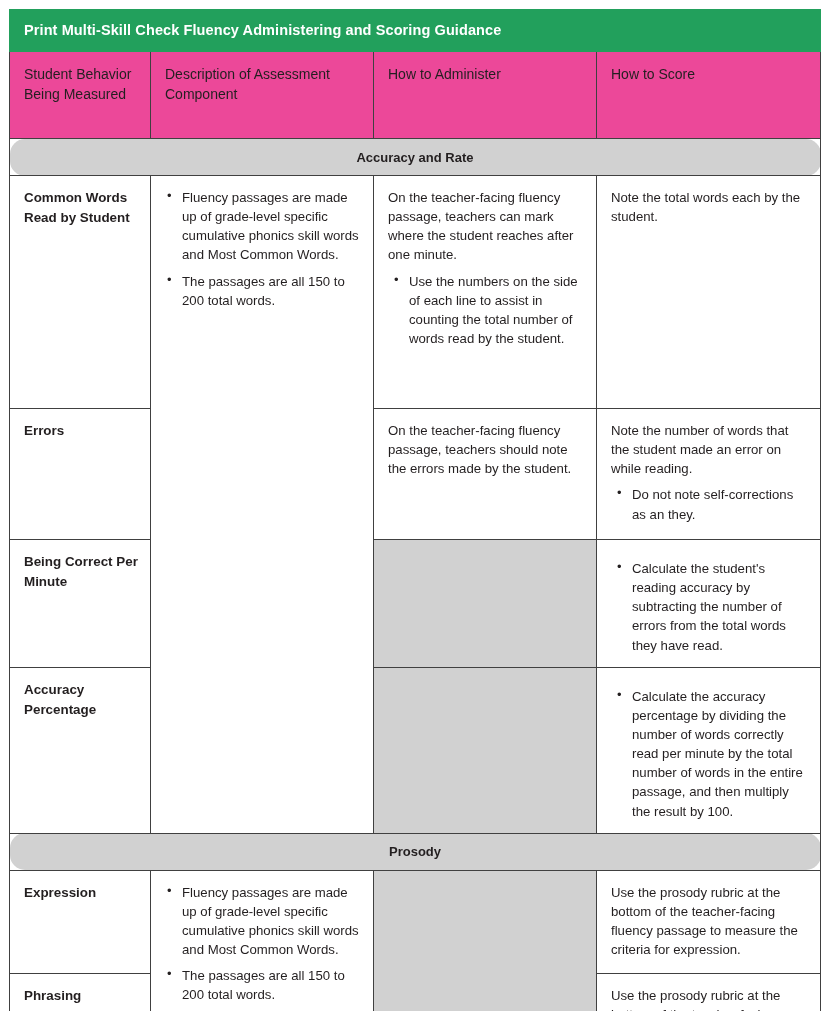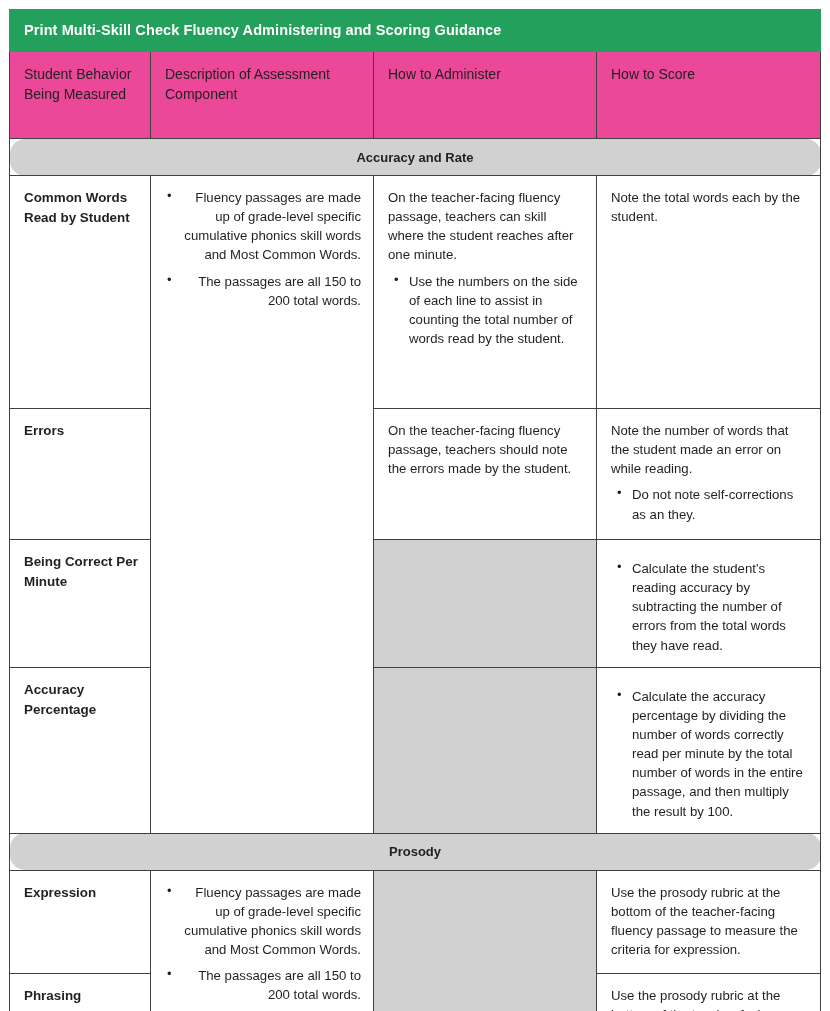--- a/index.html
+++ b/index.html
@@ -115,21 +115,20 @@
     margin-top: 7px;
   }
   .cell.indent-list ul li {
     padding-left: 21px;
   }
   .cell.indent-list ul li::before {
     left: 6px;
   }
   .desc-cell {
     vertical-align: top !important;
-    text-align: right;
   }
 </style>
 </head>
 <body>
 
 <div class="page">
   <table class="guidance">
     <colgroup>
       <col style="width:141px">
       <col style="width:223px">
@@ -155,21 +154,21 @@
 
       <tr>
         <td class="cell behavior" style="height:208px">Common Words Read by Student</td>
         <td class="cell desc-cell" rowspan="4">
           <ul>
             <li>Fluency passages are made up of grade-level specific cumulative phonics skill words and Most Common Words.</li>
             <li>The passages are all 150 to 200 total words.</li>
           </ul>
         </td>
         <td class="cell indent-list">
-          <p>On the teacher-facing fluency passage, teachers can skill where the student reaches after one minute.</p>
+          <p>On the teacher-facing fluency passage, teachers can mark where the student reaches after one minute.</p>
           <ul>
             <li>Use the numbers on the side of each line to assist in counting the total number of words read by the student.</li>
           </ul>
         </td>
         <td class="cell">
           <p>Note the total words each by the student.</p>
         </td>
       </tr>
 
       <tr>

